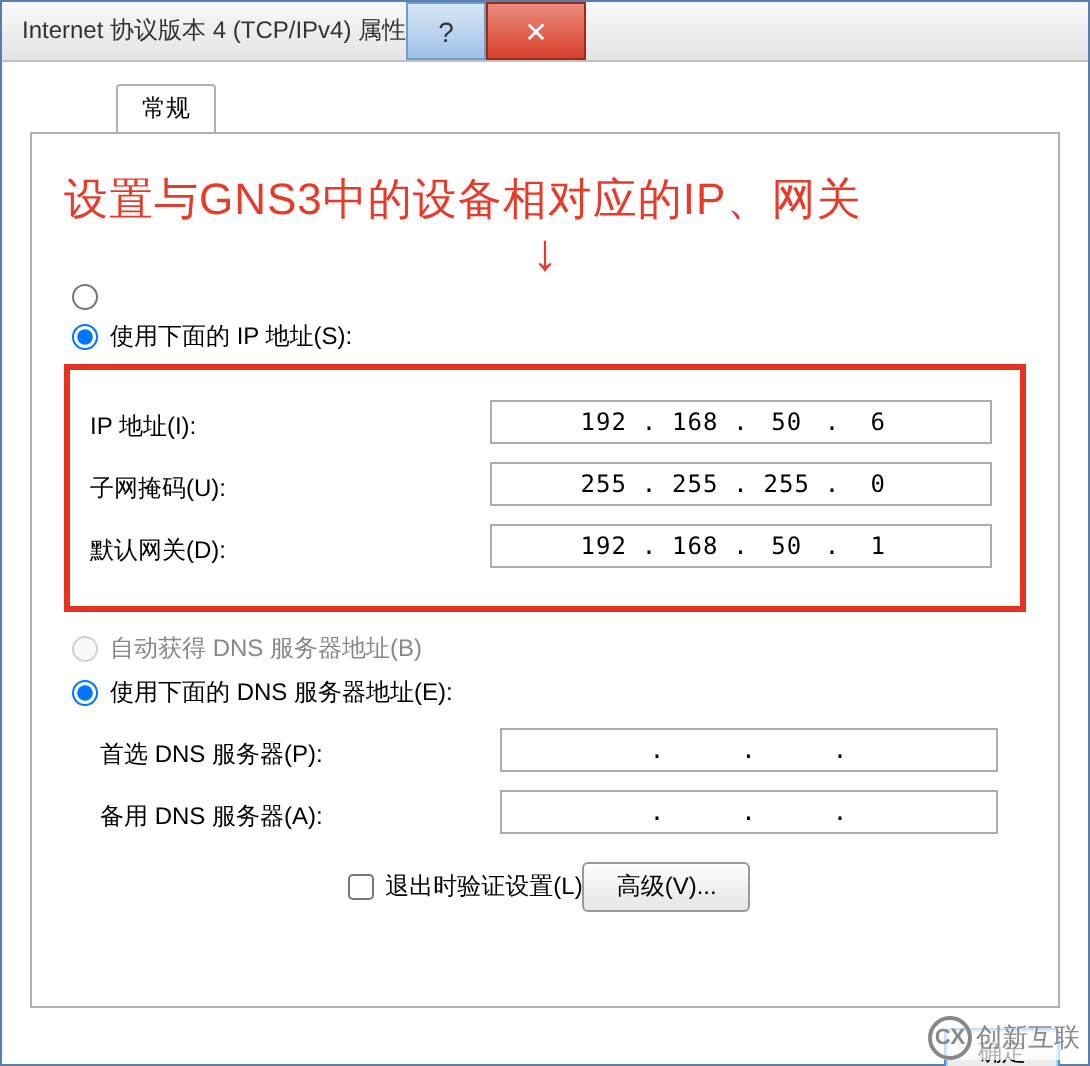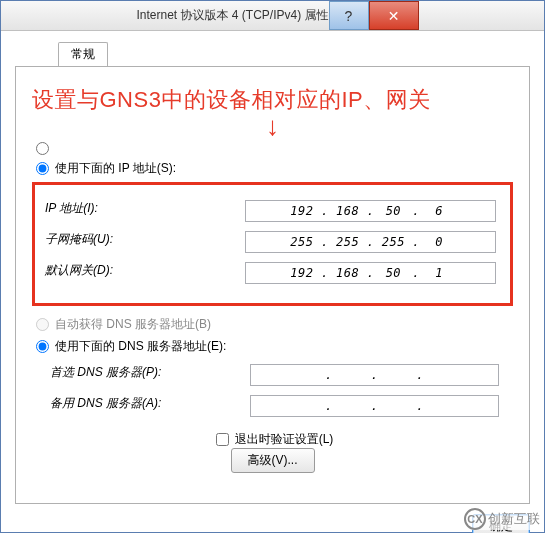--- a/index.html
+++ b/index.html
@@ -18,21 +18,21 @@
   width: 545px;
   height: 533px;
   position: relative;
 }
 .titlebar {
   height: 30px;
   background: linear-gradient(to bottom, #f8f8f8, #e4e4e4);
   border-bottom: 1px solid #c0c0c0;
   display: flex;
   align-items: center;
-  justify-content: center;
+  justify-content: flex-start;
   padding-left: 10px;
 }
 .titlebar .title { color: #333; }
 .titlebar .controls { display: flex; height: 100%; }
 .titlebar .btn {
   width: 40px;
   display: flex;
   align-items: center;
   justify-content: center;
   font-size: 14px;
@@ -95,23 +95,22 @@
 }
 .radio-row.disabled { color: #888; }
 .radio-row input[type=radio] { margin: 0; }
 .red-box {
   border: 3px solid #e6321f;
   padding: 6px 14px 10px 10px;
   margin: 2px 0 10px 0;
 }
 .field-row {
   display: flex;
-  align-items: flex-start;
+  align-items: flex-end;
   margin: 9px 0;
-  font-style: italic;
 }
 .field-label { flex: 0 0 200px; }
 .ip-input {
   flex: 1;
   border: 1px solid #abadb3;
   background: #fff;
   height: 22px;
   display: flex;
   align-items: center;
   justify-content: center;
@@ -119,21 +118,20 @@
   letter-spacing: 0.5px;
   padding: 0 4px;
 }
 .ip-input .seg { width: 34px; text-align: center; }
 .ip-input .dot { padding: 0 2px; }
 .advanced-row {
   display: flex;
   justify-content: center;
   align-items: center;
   margin-top: 14px;
-  flex-direction: column;
 }
 .checkbox-row { display: flex; align-items: center; gap: 6px; margin-left: 4px; }
 .checkbox-row input { margin: 0; }
 .win-btn {
   background: linear-gradient(to bottom, #fdfdfd, #e6e6e6);
   border: 1px solid #9a9a9a;
   border-radius: 3px;
   padding: 3px 16px;
   font-family: inherit;
   font-size: 12px;

